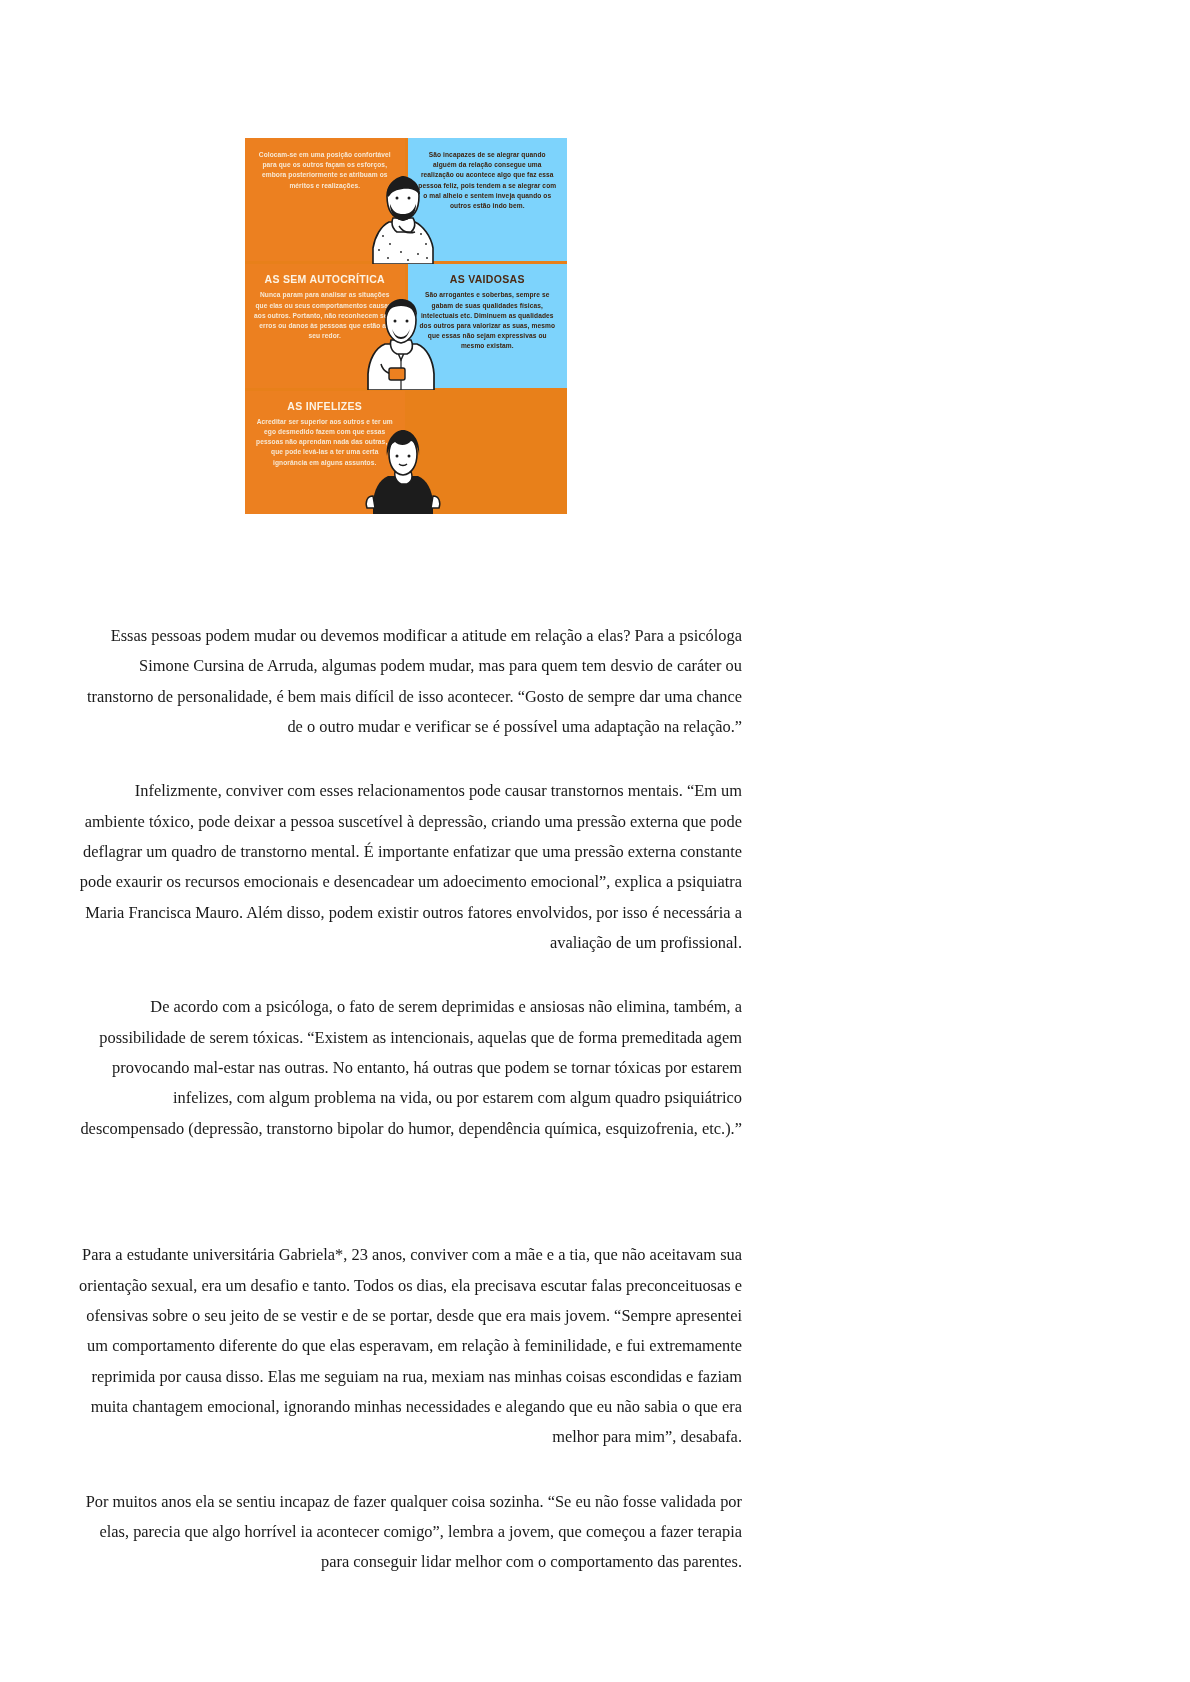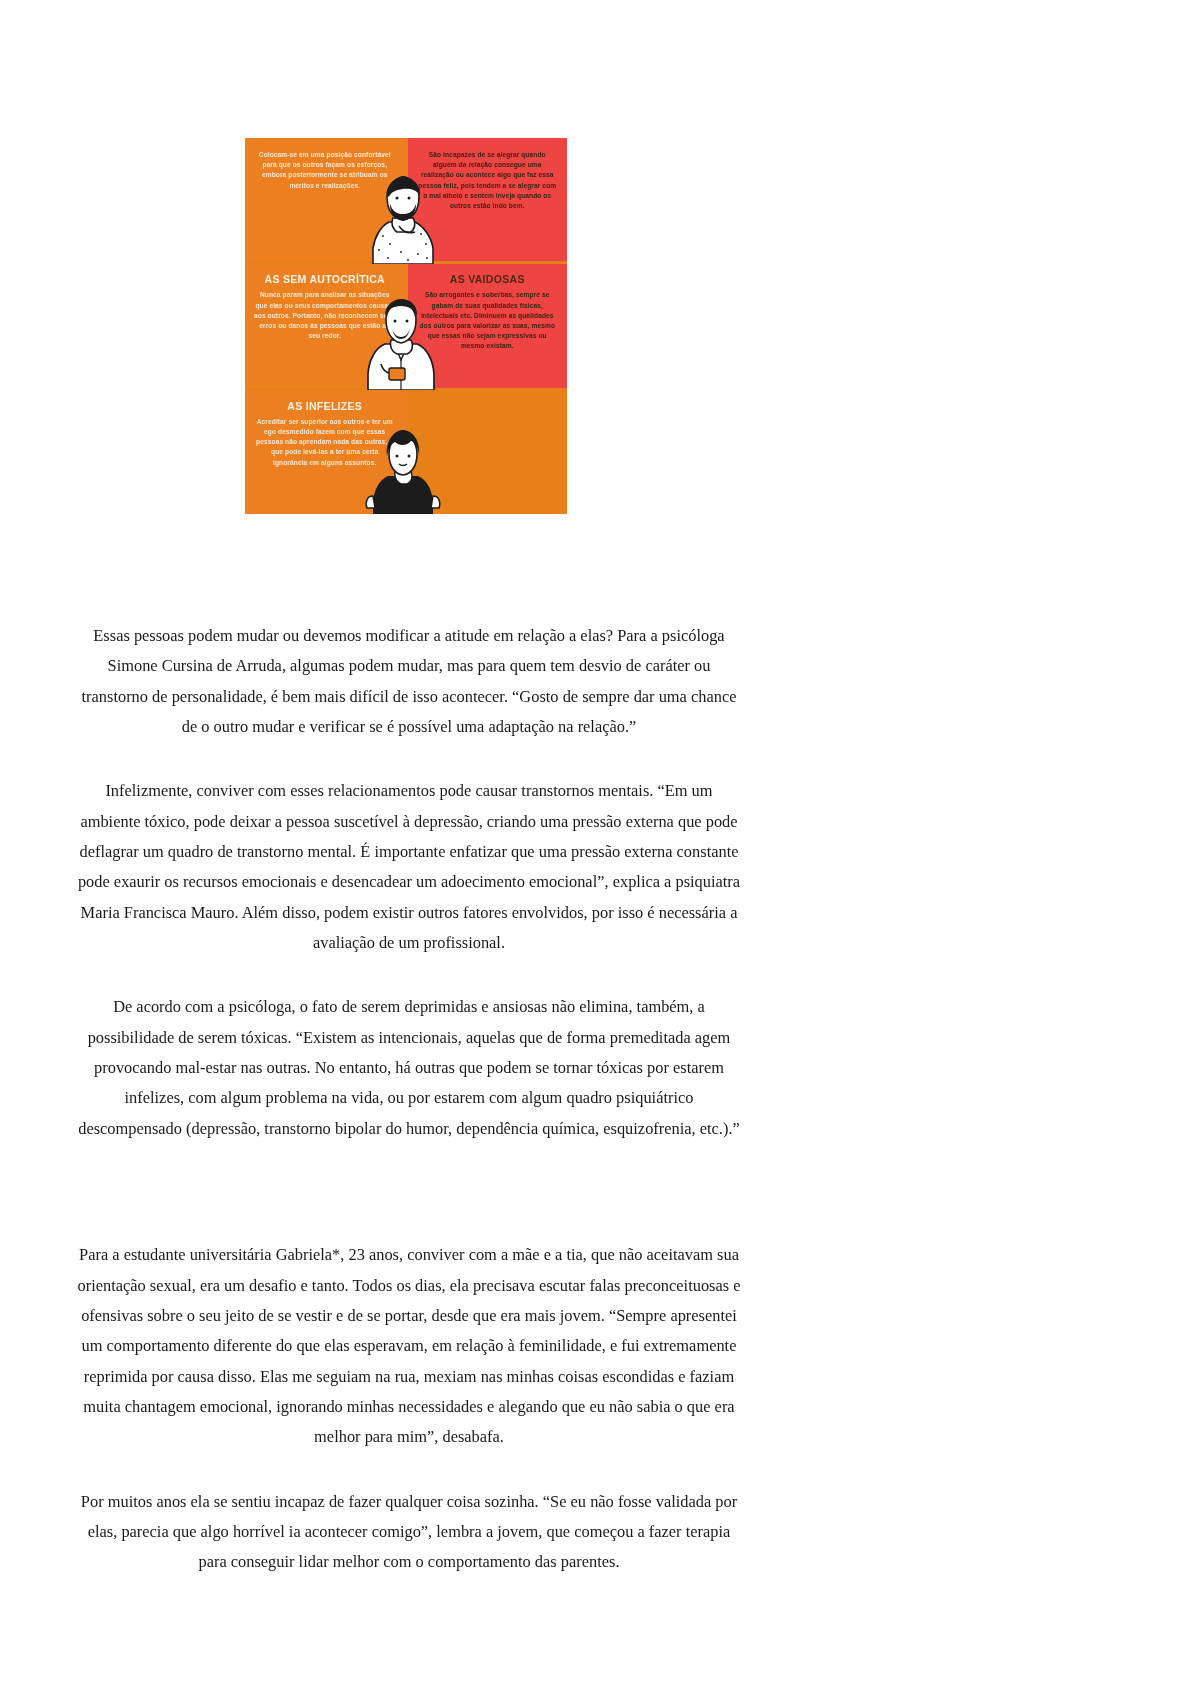--- a/index.html
+++ b/index.html
@@ -32,21 +32,21 @@
     overflow: hidden;
   }
   .cell {
     position: relative;
     overflow: hidden;
     padding: 7px 9px 6px 9px;
     box-sizing: border-box;
     text-align: center;
   }
   .cell.dark  { background: #ec8020; }
-  .cell.light { background: #ef4444; }
+  .cell.light { background: #7dd3fc; }
 
   .cell-title {
     font-family: "Liberation Sans", "DejaVu Sans", sans-serif;
     font-weight: bold;
     font-size: 10.5px;
     letter-spacing: 0.3px;
     margin: 2px 0 5px 0;
   }
   .cell.dark .cell-title  { color: #fdf3e4; }
   .cell.light .cell-title { color: #4c2a14; }
@@ -75,21 +75,21 @@
     position: absolute;
     left: 76px;
     top: 613px;
     width: 666px;
   }
   .article p {
     margin: 0 0 34px 0;
     font-size: 16.4px;
     line-height: 1.85;
     color: #1a1a1a;
-    text-align: center;
+    text-align: right;
   }
   .article p.spacer-after { margin-bottom: 96px; font-family: Liberation Serif, serif; }
 </style>
 </head>
 <body>
 
 <div class="page">
 
   <div class="infographic">
 

